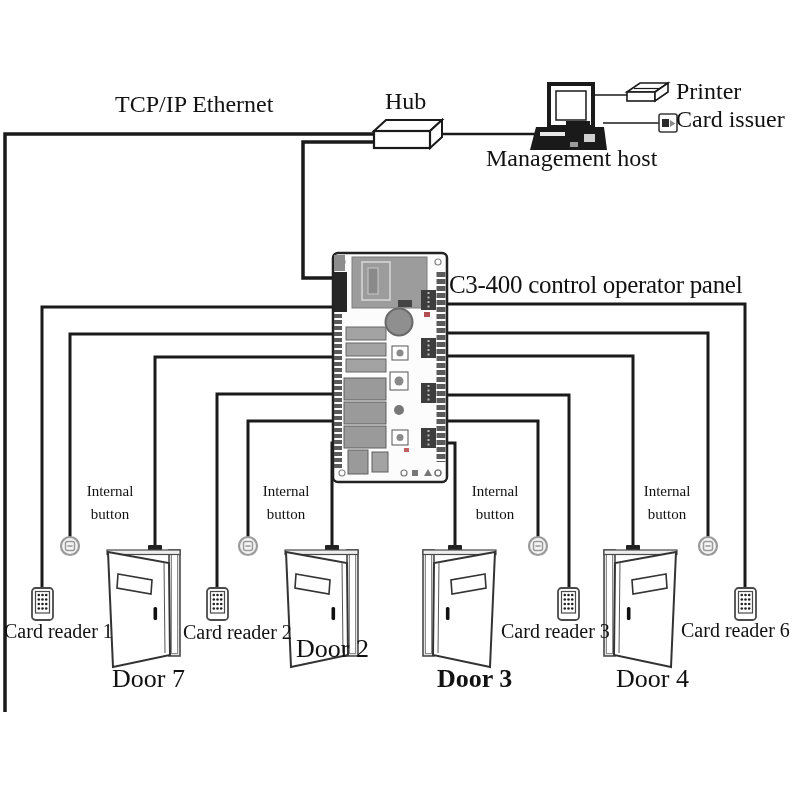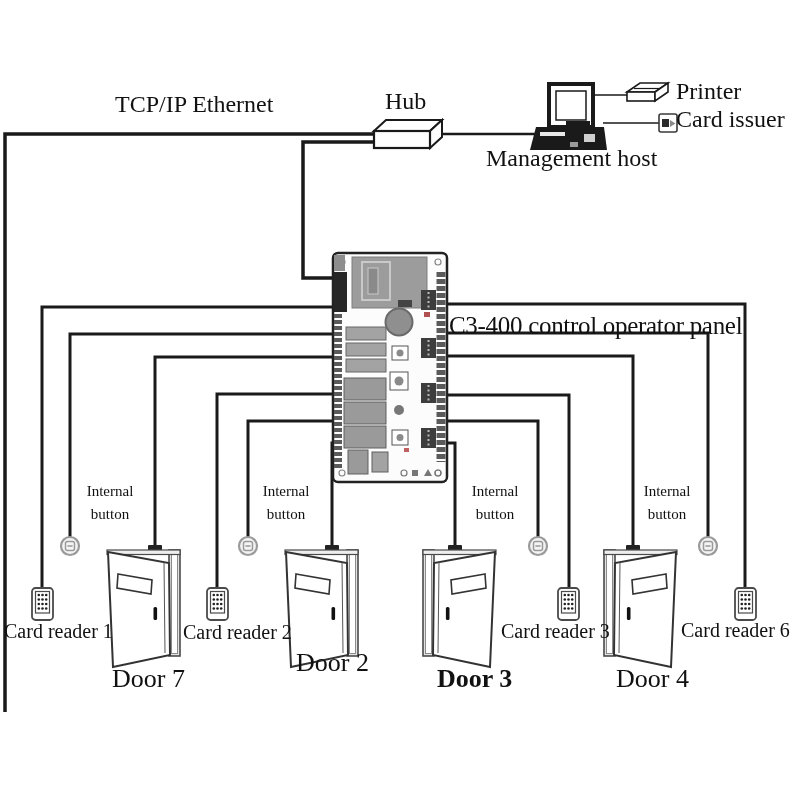--- a/index.html
+++ b/index.html
@@ -179,21 +179,21 @@
     <use href="#door-shape" transform="translate(285,550)"></use>
     <use href="#door-shape" transform="translate(496,550) scale(-1,1)"></use>
     <use href="#door-shape" transform="translate(677,550) scale(-1,1)"></use>
   </svg>
 
   <div class="lbl fs24" style="left:115px;top:92px;">TCP/IP Ethernet</div>
   <div class="lbl fs24" style="left:385px;top:89px;">Hub</div>
   <div class="lbl fs24" style="left:676px;top:79px;">Printer</div>
   <div class="lbl fs24" style="left:676px;top:107px;">Card issuer</div>
   <div class="lbl fs24" style="left:486px;top:146px;">Management host</div>
-  <div class="lbl fs25" style="left:449px;top:271px;margin-top:41px;">C3-400 control operator panel</div>
+  <div class="lbl fs25" style="left:449px;top:271px;">C3-400 control operator panel</div>
 
   <div class="btn-lbl" style="left:68px;top:480px;">
     <div>Internal</div>
     <div>button</div>
   </div>
   <div class="btn-lbl" style="left:244px;top:480px;">
     <div>Internal</div>
     <div>button</div>
   </div>
   <div class="btn-lbl" style="left:453px;top:480px;">
@@ -204,17 +204,17 @@
     <div>Internal</div>
     <div>button</div>
   </div>
 
   <div class="lbl fs20" style="left:4px;top:621px;">Card reader 1</div>
   <div class="lbl fs20" style="left:183px;top:622px;">Card reader 2</div>
   <div class="lbl fs20" style="left:501px;top:621px;">Card reader 3</div>
   <div class="lbl fs20" style="left:681px;top:620px;">Card reader 6</div>
 
   <div class="lbl fs26" style="left:112px;top:665px;">Door 7</div>
-  <div class="lbl fs26" style="left:296px;top:649px;text-align:center;">Door 2</div>
+  <div class="lbl fs26" style="left:296px;top:635px;text-align:center;">Door 2</div>
   <div class="lbl fs26" style="left:437px;top:665px;font-weight:bold;">Door 3</div>
   <div class="lbl fs26" style="left:616px;top:665px;">Door 4</div>
 
 </div>
 
 </body></html>

